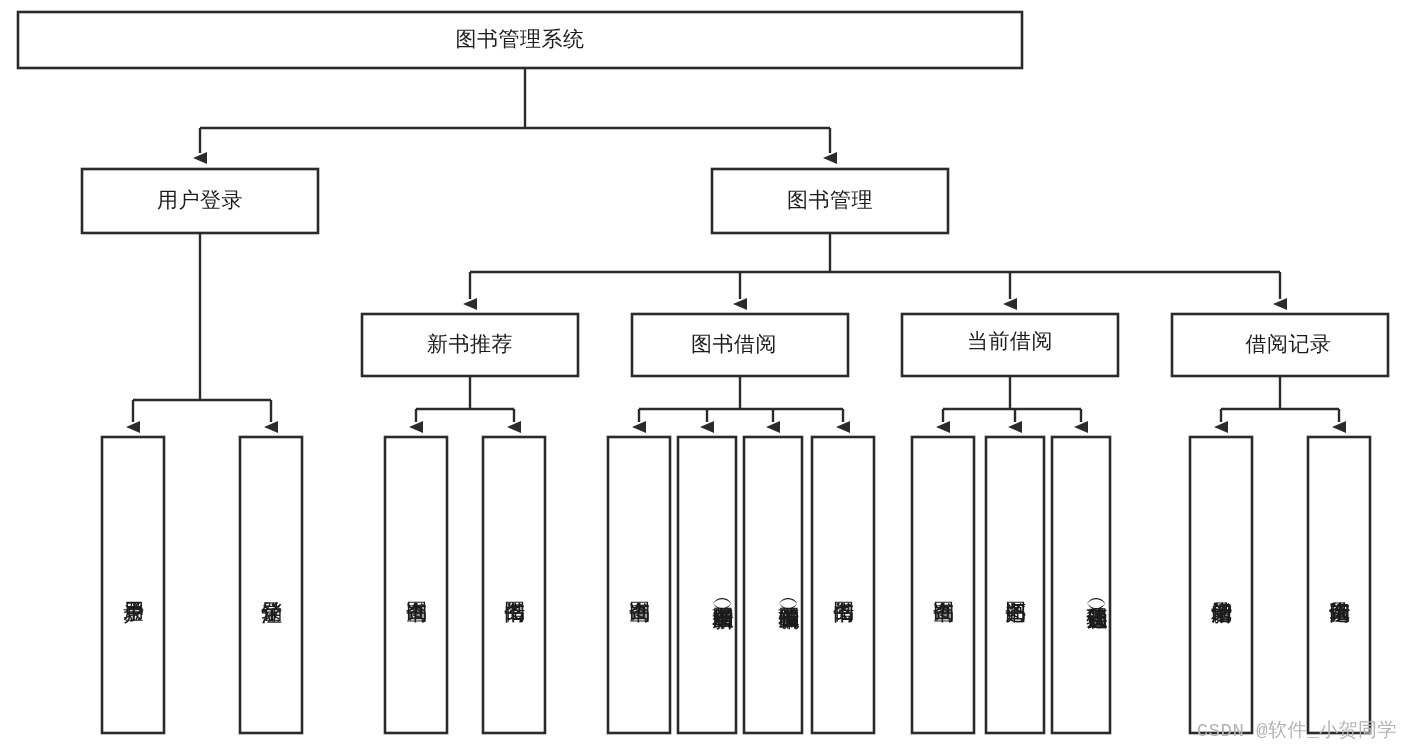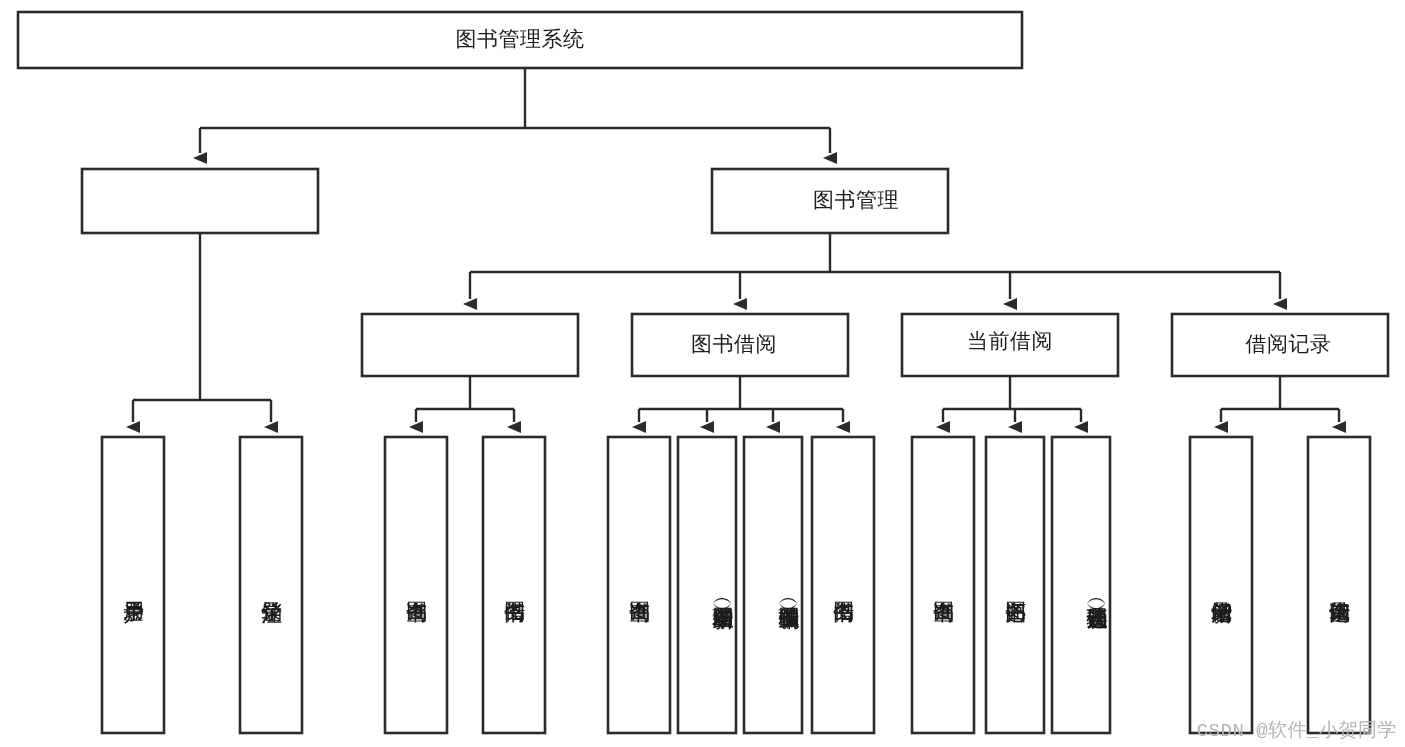--- a/index.html
+++ b/index.html
@@ -164,22 +164,24 @@
 
       <path class="link-line" d="M1280,376 L1280,409"></path>
       <path class="link-line" d="M1221,409 L1339,409"></path>
       <path class="link-line" marker-end="url(#arrow)" d="M1221,409 L1221,422"></path>
       <path class="link-line" marker-end="url(#arrow)" d="M1339,409 L1339,422"></path>
     </g>
   </svg>
 
   <div class="node-label-h" style="left:18px; top:12px; width:1004px; height:56px;">图书管理系统</div>
 
-  <div class="node-label-h" style="left:712px; top:169px; width:236px; height:64px;padding-left:26px;">图书管理</div>
-
+  <div class="node-label-h" style="left:82px; top:169px; width:236px; height:64px;">用户登录</div>
+  <div class="node-label-h" style="left:712px; top:169px; width:236px; height:64px;">图书管理</div>
+
+  <div class="node-label-h" style="left:362px; top:314px; width:216px; height:62px;">新书推荐</div>
   <div class="node-label-h" style="left:632px; top:314px; width:204px; height:62px;">图书借阅</div>
   <div class="node-label-h" style="left:902px; top:314px; width:216px; height:56px;">当前借阅</div>
   <div class="node-label-h" style="left:1172px; top:314px; width:233px; height:62px;">借阅记录</div>
 
   <div class="node-label-v centered" style="left:102px; top:437px; width:62px; height:296px;">用户登录</div>
   <div class="node-label-v centered" style="left:240px; top:437px; width:62px; height:296px;">注销登录</div>
 
   <div class="node-label-v centered" style="left:385px; top:437px; width:62px; height:296px;">查询图书</div>
   <div class="node-label-v centered" style="left:483px; top:437px; width:62px; height:296px;">借阅图书</div>
 

